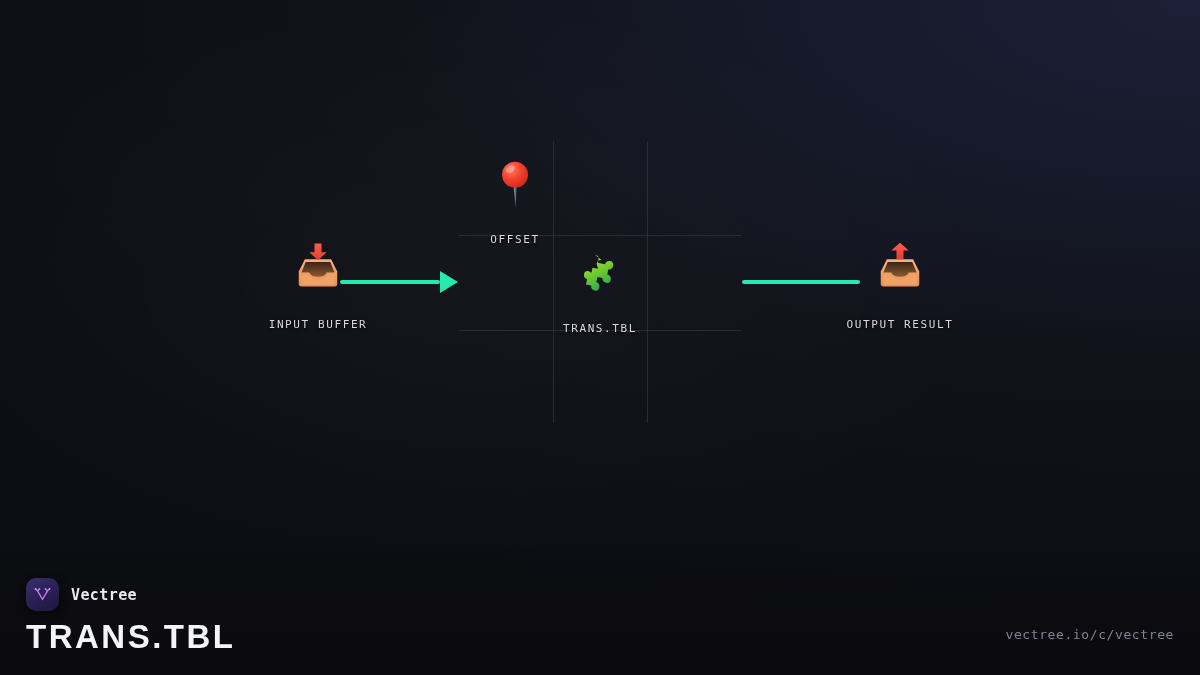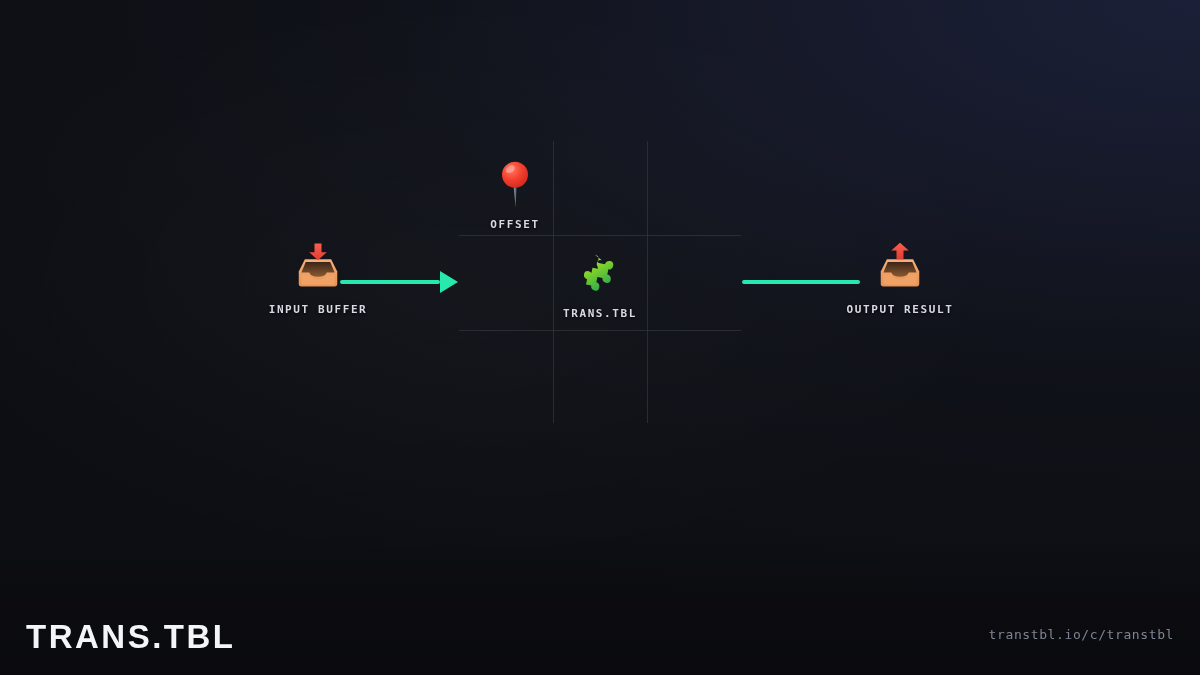--- a/index.html
+++ b/index.html
@@ -39,28 +39,27 @@
     position:absolute; width:0; height:0;
     border-top:11px solid transparent;
     border-bottom:11px solid transparent;
     border-left:18px solid #27e8ad;
   }
 
   
   .node { position:absolute; width:160px; text-align:center; }
   .node-icon { height:56px; display:flex; align-items:flex-end; justify-content:center; }
   .node-label {
-    margin-top:7px;
+    margin-top:22px;
     font-size:11px;
     letter-spacing:1.6px;
     color:#d7dae3;
     font-family:"DejaVu Sans Mono", monospace;
     white-space:nowrap;
     text-shadow:0 1px 3px rgba(0,0,0,.85);
-    font-weight:bold;
   }
 
   
   #footer { position:absolute; left:26px; bottom:22px; }
   #brand-row { display:flex; align-items:center; gap:12px; margin-bottom:9px; }
   #brand-logo {
     width:33px; height:33px; border-radius:10px;
     background:linear-gradient(150deg,#3c2f72 0%,#281f52 55%,#1d1840 100%);
     display:flex; align-items:center; justify-content:center;
     box-shadow:0 2px 8px rgba(0,0,0,.55);
@@ -205,16 +204,34 @@
       </svg>
     </div>
     <div class="node-label">OUTPUT RESULT</div>
   </div>
 
 </div>
 
 <div id="footer-fade"></div>
 
 <div id="footer">
+  <div id="brand-row">
+    <div id="brand-logo">
+      <svg width="19" height="19" viewBox="0 0 24 24" aria-hidden="true">
+        <g stroke="#c77df0" stroke-width="1.7" stroke-linecap="round" fill="none">
+          <path d="M5.6 7.4 L12 18 L18.4 7.4"></path>
+          <path d="M5.6 7.4 L3.4 5.2 M5.6 7.4 L8.0 5.4"></path>
+          <path d="M18.4 7.4 L20.6 5.2 M18.4 7.4 L16.0 5.4"></path>
+        </g>
+        <g fill="#d99cf5">
+          <circle cx="3.2" cy="4.9" r="1.25"></circle>
+          <circle cx="8.2" cy="5.1" r="1.05"></circle>
+          <circle cx="20.8" cy="4.9" r="1.25"></circle>
+          <circle cx="15.8" cy="5.1" r="1.05"></circle>
+        </g>
+      </svg>
+    </div>
+    <div id="brand-name">Vectree</div>
+  </div>
   <div id="page-title">TRANS.TBL</div>
 </div>
 
-<div id="site-url">transtbl.io/c/transtbl</div>
+<div id="site-url">vectree.io/c/vectree</div>
 
 </body></html>

